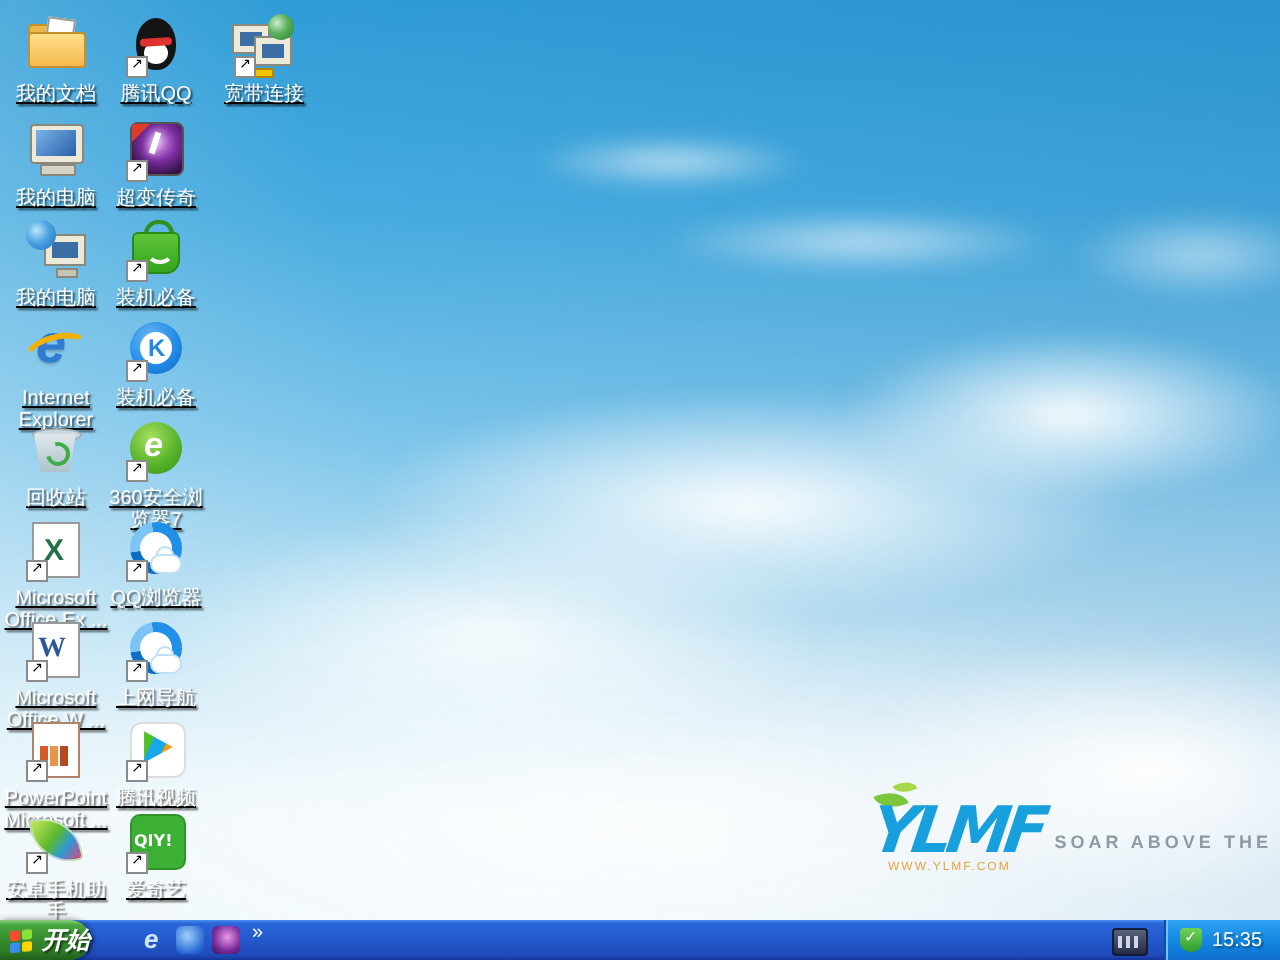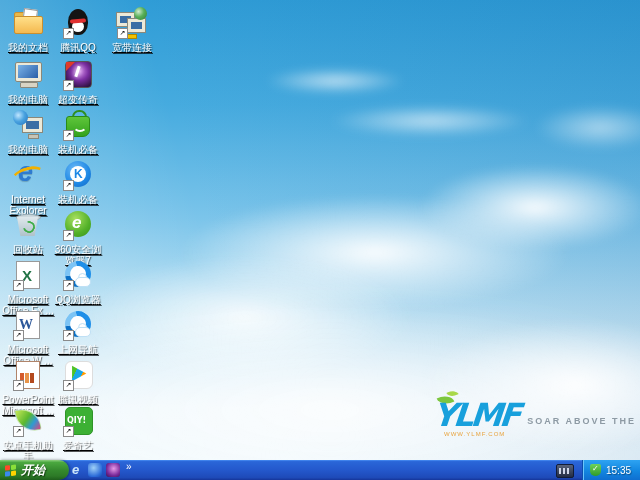--- a/index.html
+++ b/index.html
@@ -130,21 +130,21 @@
   .yl-text{font:italic 800 32px "DejaVu Sans",sans-serif;color:#18a0dc;letter-spacing:-3px;
     line-height:26px;transform:skewX(-8deg);}
   .yl-tag{font-weight:bold;font-size:9px;color:#8d9aa4;letter-spacing:2px;margin-left:6px;padding-bottom:2px;white-space:nowrap;}
   .yl-url{position:absolute;left:8px;top:29px;font-size:6px;color:#e8a33d;letter-spacing:1px;}
 
   
   .taskbar{position:absolute;left:0;bottom:0;width:640px;height:20px;z-index:10;
     background:linear-gradient(#4a90f4 0%,#2a66d8 8%,#2458cc 50%,#1e4ab8 88%,#15359a 100%);}
   .start{position:absolute;left:0;top:0;height:20px;border-radius:0 10px 10px 0;
     background:linear-gradient(#8ed07f 0%,#4aa83f 12%,#358a2e 50%,#2d7a27 80%,#1e5e1b 100%);
-    display:flex;align-items:center;gap:4px;padding:0 24px 0 5px;box-shadow:1px 0 3px rgba(0,0,0,.45);cursor:pointer;}
+    display:flex;align-items:center;gap:4px;padding:0 0 0 5px;box-shadow:1px 0 3px rgba(0,0,0,.45);cursor:pointer;}
   .flag{width:12px;height:12px;position:relative;transform:skewY(-6deg);}
   .flag::before{content:"";position:absolute;left:0;top:1px;width:5px;height:5px;background:#ff4a2a;border-radius:1px;
     box-shadow:6px 0 0 #8ae03a,0 6px 0 #3a8af0,6px 6px 0 #ffd400;}
   .start-label{color:#fff;font:italic bold 12px "Liberation Sans",sans-serif;text-shadow:1px 1px 1px rgba(0,0,0,.5);}
   .ql{position:absolute;left:70px;top:0;height:20px;display:flex;align-items:center;gap:4px;}
   .qlitem{width:14px;height:14px;position:relative;cursor:pointer;}
   .ql-ie::before{content:"e";position:absolute;left:2px;top:-1px;font:italic bold 13px "Liberation Sans",sans-serif;color:#cde6fa;}
   .ql-b{border-radius:3px;background:radial-gradient(circle at 40% 35%,#9fd0f8,#2a6ad8 70%,#1a4aa8);}
   .ql-g{border-radius:3px;background:radial-gradient(circle at 55% 40%,#e89ae8,#7a2a9a 60%,#3a1050);}
   .chev{color:#fff;font-size:10px;margin-left:2px;align-self:flex-start;line-height:14px;cursor:pointer;}

